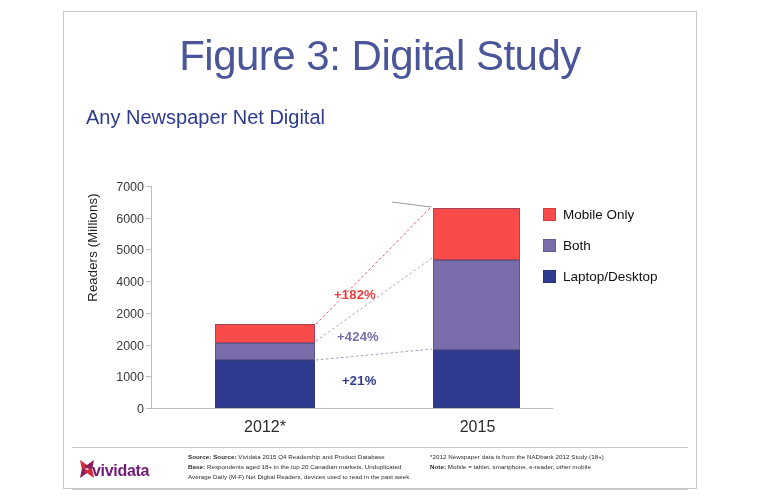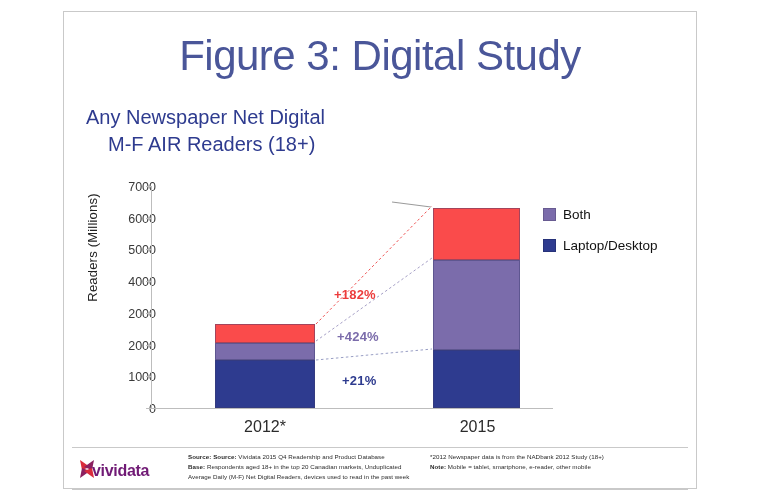--- a/index.html
+++ b/index.html
@@ -70,21 +70,21 @@
     position:absolute;
     right:0;
     width:52px;
     text-align:right;
     font-size:12.5px;
     color:#3a3a3a;
     line-height:1;
   }
   .ytick-wrap{
     position:absolute;
-    left:104px;top:0;width:52px;height:376px;
+    left:92px;top:0;width:52px;height:376px;
   }
   .tickmark{
     position:absolute;
     left:146px;
     width:5px;height:1px;
     background:#bdbdbd;
   }
   .axis-v{
     position:absolute;
     left:151px;top:186px;
@@ -191,21 +191,20 @@
 <body>
 
 <div id="slide">
 
   <div class="frame"></div>
 
   <div class="fig-title">Figure 3: Digital Study</div>
 
   <div class="subtitle">
     <span>Any Newspaper Net Digital</span>
-    <span class="l2">M-F AIR Readers (18+)</span>
   </div>
 
   <div class="plot-area">
 
     <div class="ylabel">Readers (Millions)</div>
 
     <div class="ytick-wrap">
       <div class="ytick" style="top:181px">7000</div>
       <div class="ytick" style="top:213px">6000</div>
       <div class="ytick" style="top:244px">5000</div>
@@ -256,20 +255,24 @@
 
 
     <div class="ann" style="left:334px;top:255px;color:#ec3c3c;">+182%</div>
 
     <div class="ann" style="left:337px;top:297px;color:#7b6cab;">+424%</div>
 
     <div class="ann" style="left:342px;top:341px;color:#2e3b8f;">+21%</div>
 
     <div class="legend">
       <div class="legend-row">
+        <span class="legend-swatch" id="sw0" style="background: rgb(250, 75, 75);"></span>
+        <span>Mobile Only</span>
+      </div>
+      <div class="legend-row">
         <span class="legend-swatch" id="sw1" style="background: rgb(123, 108, 171);"></span>
         <span>Both</span>
       </div>
       <div class="legend-row">
         <span class="legend-swatch" id="sw2" style="background: rgb(46, 59, 143);"></span>
         <span>Laptop/Desktop</span>
       </div>
     </div>
   </div>
 

